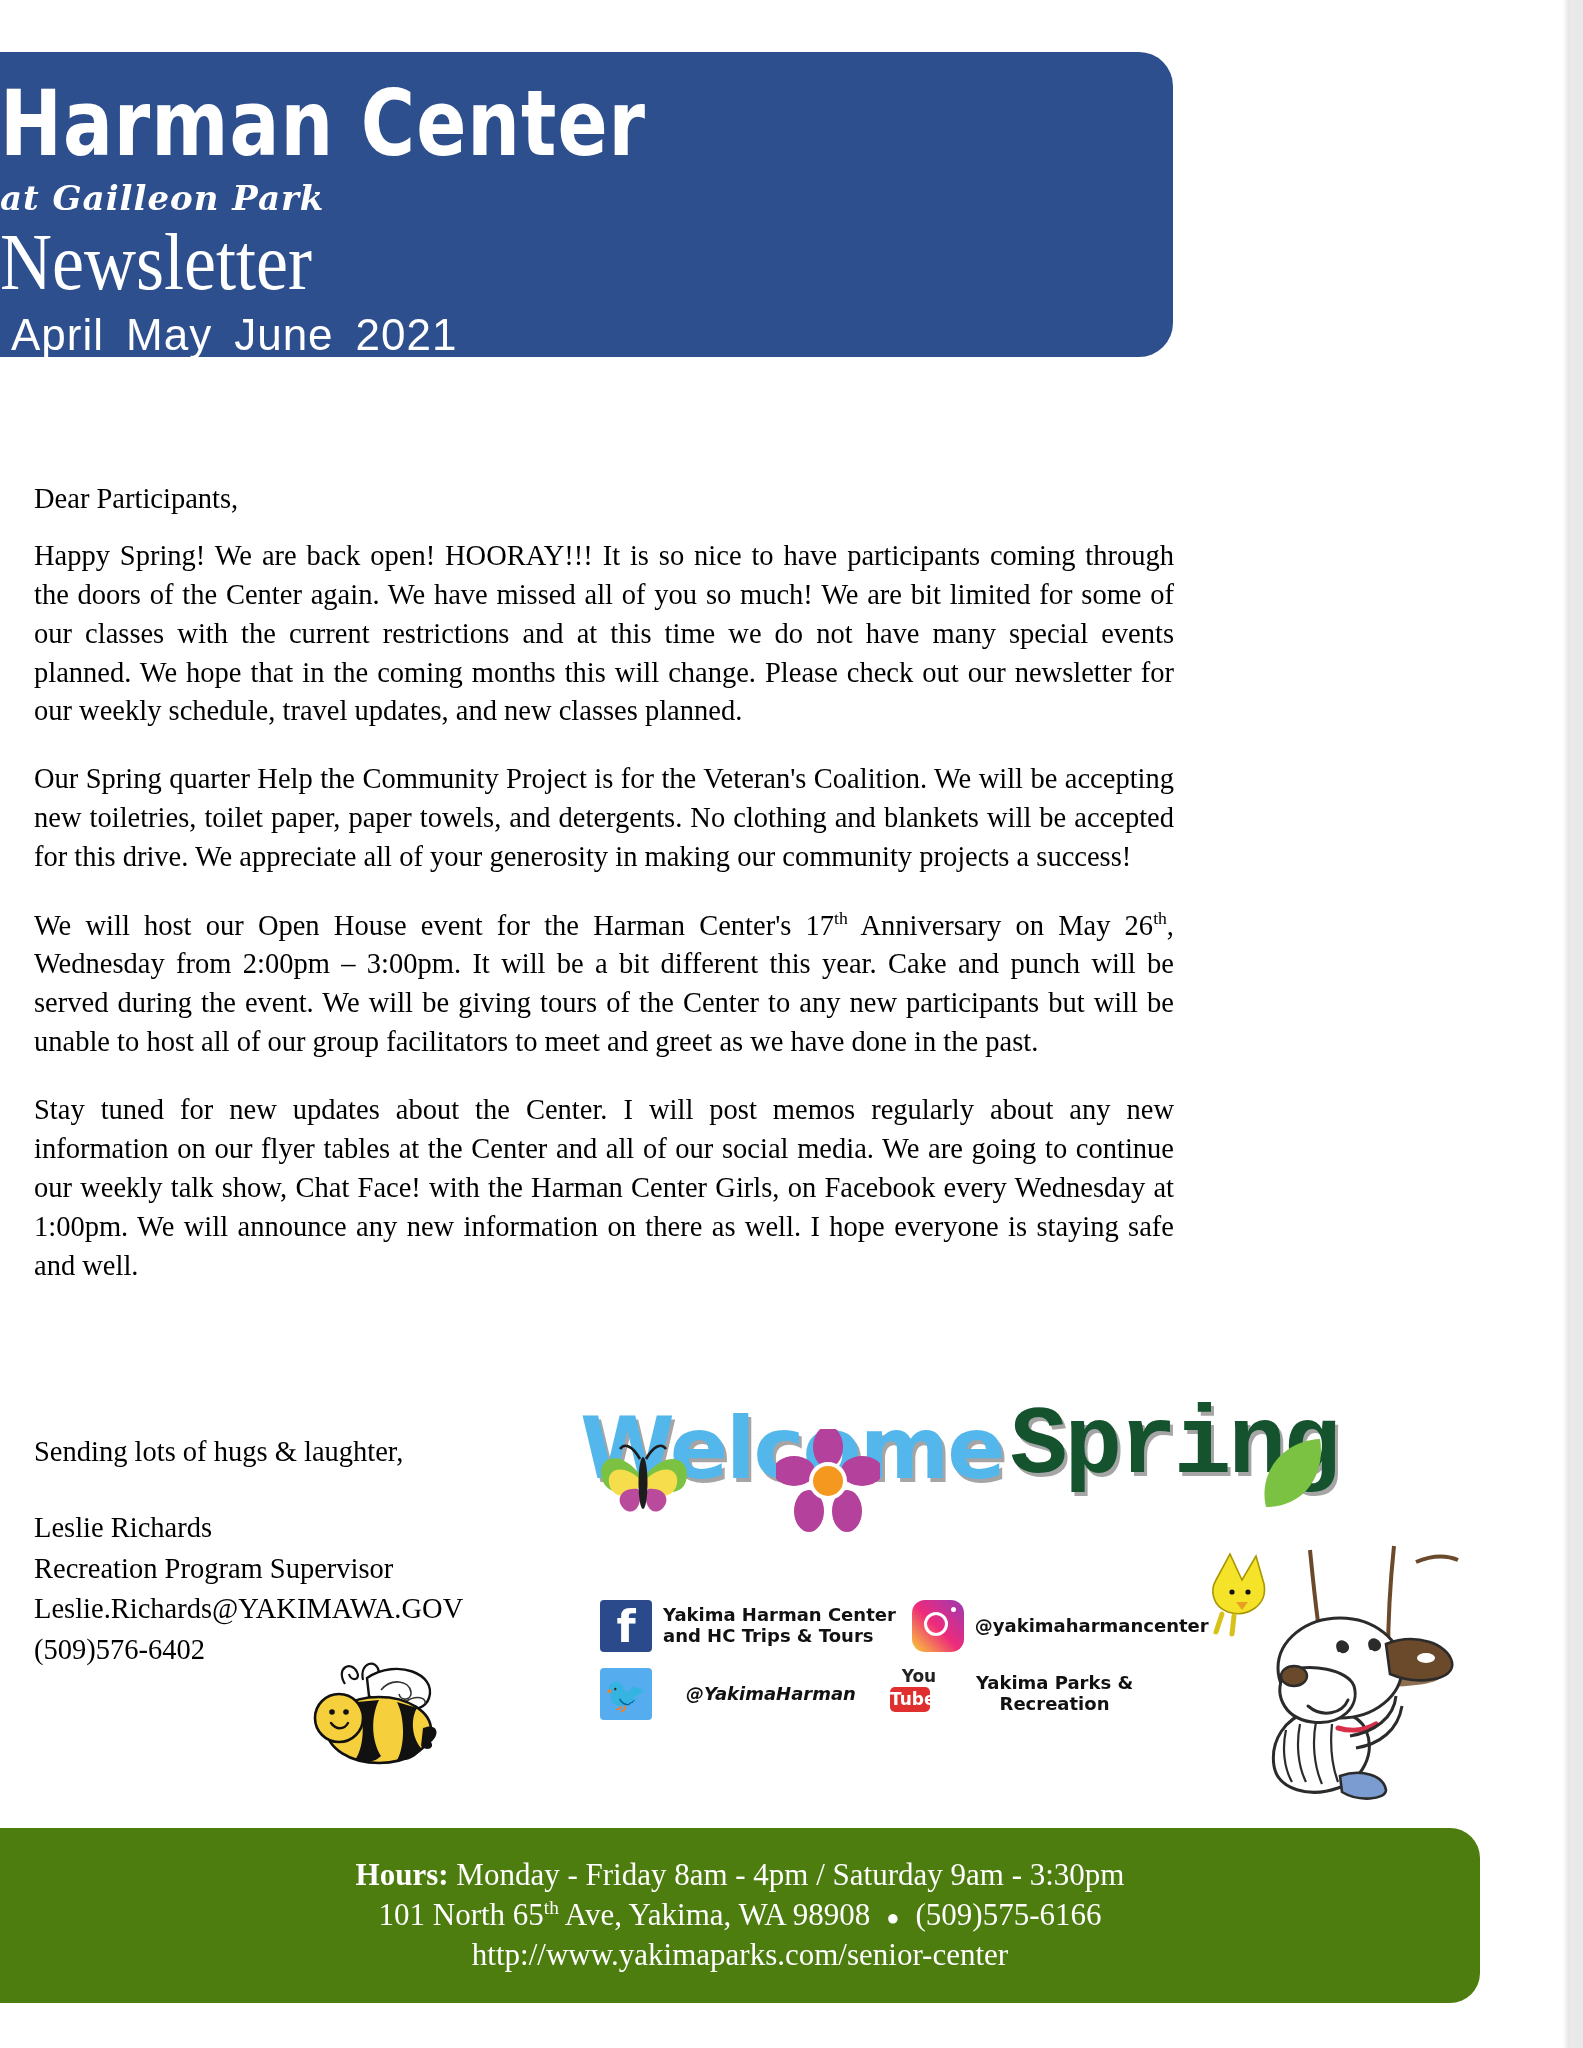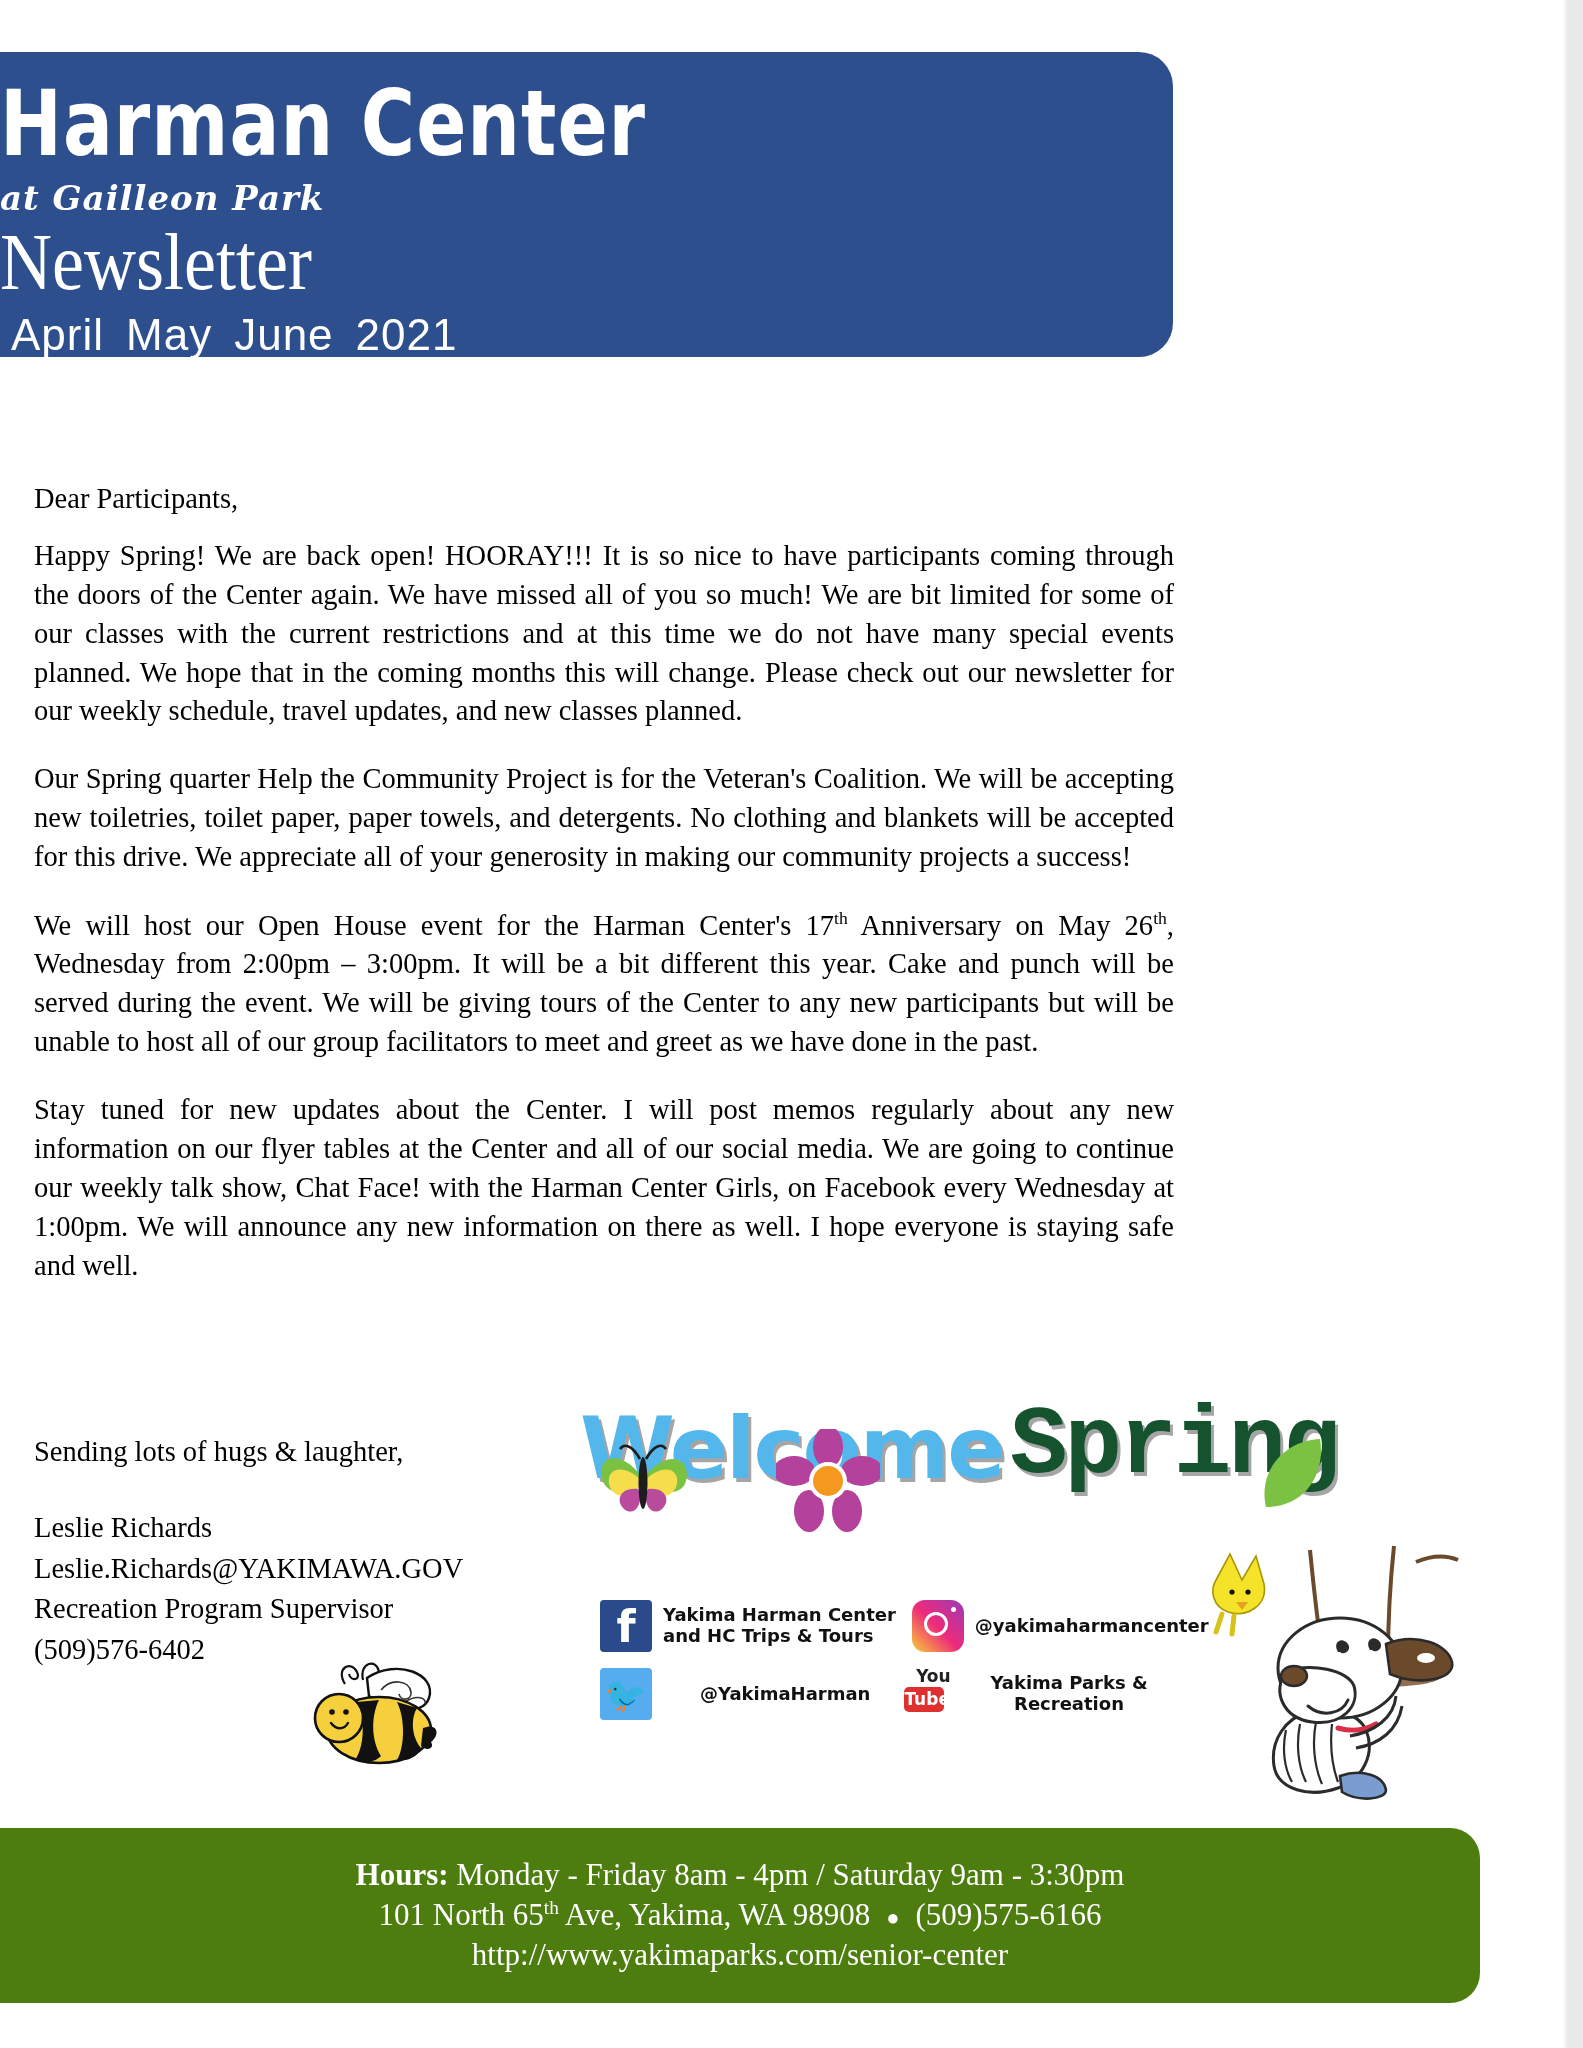--- a/index.html
+++ b/index.html
@@ -273,22 +273,22 @@
     <p>Happy Spring! We are back open! HOORAY!!! It is so nice to have participants coming through the doors of the Center again. We have missed all of you so much! We are bit limited for some of our classes with the current restrictions and at this time we do not have many special events planned. We hope that in the coming months this will change. Please check out our newsletter for our weekly schedule, travel updates, and new classes planned.</p>
     <p>Our Spring quarter Help the Community Project is for the Veteran's Coalition. We will be accepting new toiletries, toilet paper, paper towels, and detergents. No clothing and blankets will be accepted for this drive. We appreciate all of your generosity in making our community projects a success!</p>
     <p><span>We will host our Open House event for the Harman Center's 17</span><sup>th</sup><span> Anniversary on May 26</span><sup>th</sup><span>, Wednesday from 2:00pm – 3:00pm. It will be a bit different this year. Cake and punch will be served during the event. We will be giving tours of the Center to any new participants but will be unable to host all of our group facilitators to meet and greet as we have done in the past.</span></p>
     <p>Stay tuned for new updates about the Center. I will post memos regularly about any new information on our flyer tables at the Center and all of our social media. We are going to continue our weekly talk show, Chat Face! with the Harman Center Girls, on Facebook every Wednesday at 1:00pm. We will announce any new information on there as well. I hope everyone is staying safe and well.</p>
   </div>
 
   <div class="signoff">
     <div>Sending lots of hugs &amp; laughter,</div>
     <div class="gap"></div>
     <div>Leslie Richards</div>
+    <div>Recreation Program Supervisor</div>
     <div>Leslie.Richards@YAKIMAWA.GOV</div>
-    <div>Recreation Program Supervisor</div>
     <div>(509)576-6402</div>
   </div>
 
   <svg class="bee" viewBox="0 0 140 130">
     <g fill="none" stroke="#111" stroke-width="2.2">
       <path d="M40 34 C 30 18, 46 10, 52 22 C 56 30, 46 32, 44 24"></path>
       <path d="M58 30 C 54 12, 72 8, 74 22"></path>
     </g>
     <path d="M62 28 C 92 8, 132 24, 124 48 C 118 66, 84 62, 64 46 Z" fill="#ffffff" stroke="#111" stroke-width="2.4"></path>
     <g fill="none" stroke="#333" stroke-width="1.6">
@@ -358,21 +358,21 @@
         </div>
         <div class="social-label">@yakimaharmancenter</div>
       </div>
     </div>
 
     <div class="social-row">
       <div class="social-item">
         <div class="icon-box tw-icon">
             <div class="t">🐦</div>
           </div>
-        <div class="social-label" style="margin-left:48px;">@YakimaHarman</div>
+        <div class="social-label" style="margin-left:34px;font-style:italic;">@YakimaHarman</div>
       </div>
 
       <div class="social-item yt-col">
         <div class="icon-box yt-icon">
           <div class="yt-you">You</div>
           <div class="yt-tube">Tube</div>
         </div>
         <div class="social-label social-center" style="margin-left:28px;">
           <div>Yakima Parks &amp;</div>
           <div>Recreation</div>

